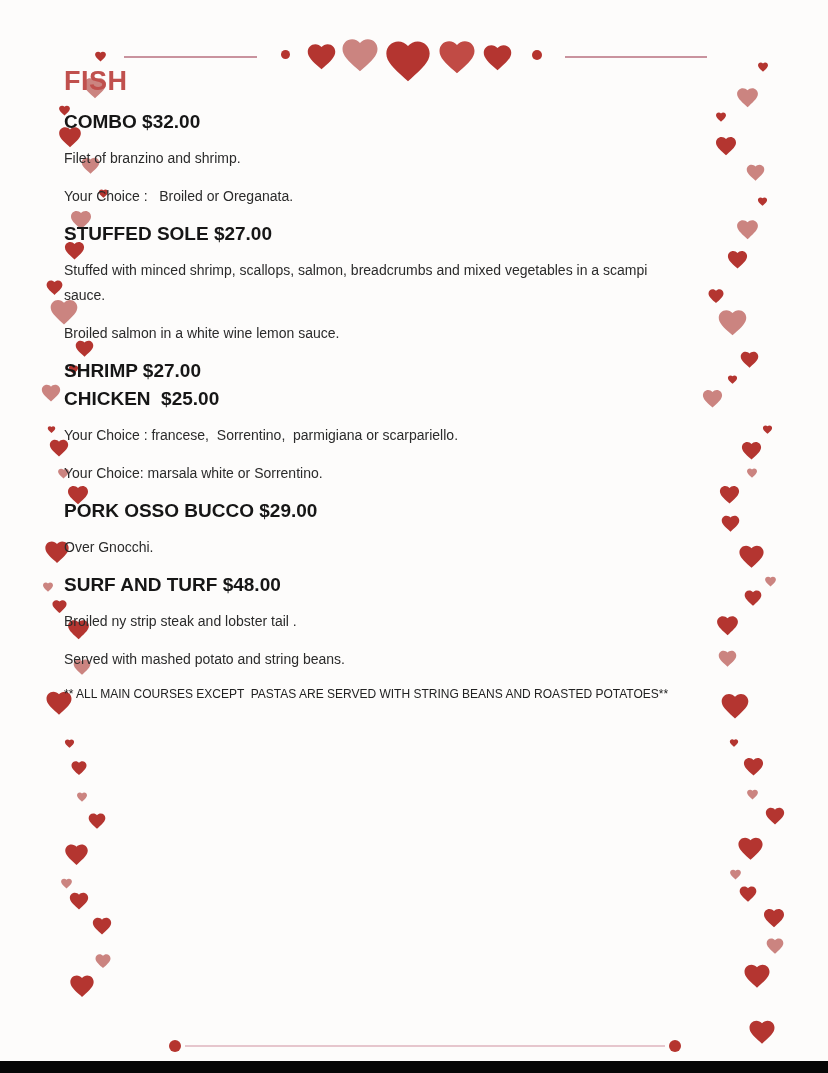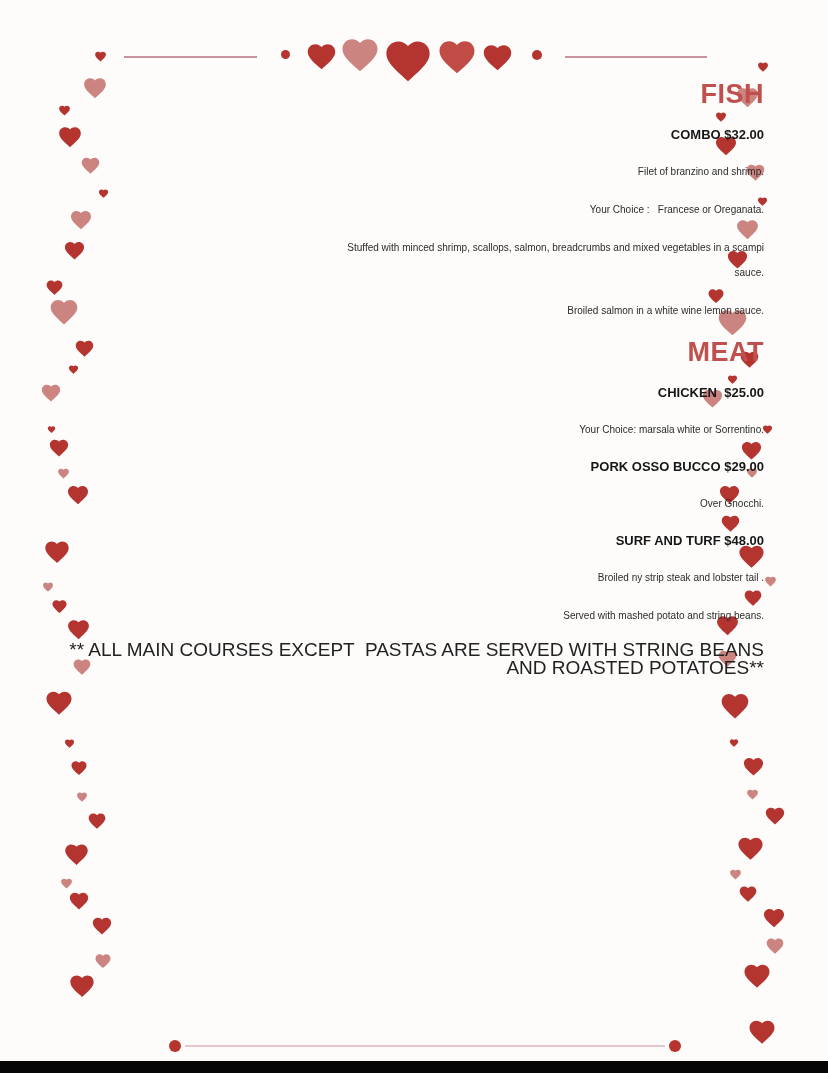--- a/index.html
+++ b/index.html
@@ -16,44 +16,44 @@
   
   #decor-layer { position: absolute; inset: 0; z-index: 1; }
   .heart { position: absolute; display: block; }
   .decor-line { position: absolute; height: 2px; }
   .decor-dot { position: absolute; border-radius: 50%; }
 
   
   #menu-content {
     position: absolute;
     left: 64px; width: 700px;
-    top: 0; padding-top: 65px;
-    text-align: right;
+    top: 0; padding-top: 52px;
+    text-align: left;
     z-index: 2;
   }
   .section-title {
     font-size: 27px; line-height: 32px; font-weight: bold;
     letter-spacing: 0.5px;
     margin: 13px 0;
     white-space: pre-wrap;
   }
   .item-name {
-    font-size: 13px; line-height: 23px; font-weight: bold;
+    font-size: 19px; line-height: 23px; font-weight: bold;
     color: #161616;
     margin: 5px 0;
     white-space: pre-wrap;
   }
   .item-desc {
-    font-size: 10px; line-height: 25px;
+    font-size: 14px; line-height: 25px;
     color: #2b2b2b;
     margin: 13px 0;
     white-space: pre-wrap;
   }
   .footnote {
-    font-size: 19px; line-height: 18px;
+    font-size: 12px; line-height: 18px;
     color: #222222;
     margin: 13px 0;
     white-space: pre-wrap;
   }
 
   #bottom-bar {
     position: absolute;
     left: 0; right: 0; bottom: 0; height: 12px;
     background: #060606;
     z-index: 3;
@@ -288,26 +288,28 @@
       <div class="decor-dot" style="left: 280.5px; top: 49.5px; width: 9px; height: 9px; background: rgb(181, 52, 46);"></div>
       <div class="decor-dot" style="left: 532px; top: 50px; width: 10px; height: 10px; background: rgb(181, 52, 46);"></div>
       <div class="decor-line" style="left: 185px; width: 480px; top: 1045px; background: rgb(230, 198, 205);"></div>
       <div class="decor-dot" style="left: 169px; top: 1040px; width: 12px; height: 12px; background: rgb(181, 52, 46);"></div>
       <div class="decor-dot" style="left: 669px; top: 1040px; width: 12px; height: 12px; background: rgb(181, 52, 46);"></div>
     </div>
   <div id="menu-content">
       <div class="section-title" style="color: rgb(192, 80, 77);">FISH</div>
       <div class="item-name">COMBO $32.00</div>
       <div class="item-desc">Filet of branzino and shrimp.</div>
-      <div class="item-desc">Your Choice :   Francese or Oreganata.</div>
+      <div class="item-desc">Your Choice :   Broiled or Oreganata.</div>
+      <div class="item-name">STUFFED SOLE $27.00</div>
       <div class="item-desc">Stuffed with minced shrimp, scallops, salmon, breadcrumbs and mixed vegetables in a scampi
 sauce.</div>
       <div class="item-desc">Broiled salmon in a white wine lemon sauce.</div>
-      <div class="section-title" style="color: rgb(192, 80, 77);">MEAT</div>
+      <div class="item-name">SHRIMP $27.00</div>
       <div class="item-name">CHICKEN  $25.00</div>
+      <div class="item-desc">Your Choice : francese,  Sorrentino,  parmigiana or scarpariello.</div>
       <div class="item-desc">Your Choice: marsala white or Sorrentino.</div>
       <div class="item-name">PORK OSSO BUCCO $29.00</div>
       <div class="item-desc">Over Gnocchi.</div>
       <div class="item-name">SURF AND TURF $48.00</div>
       <div class="item-desc">Broiled ny strip steak and lobster tail .</div>
       <div class="item-desc">Served with mashed potato and string beans.</div>
       <div class="footnote">** ALL MAIN COURSES EXCEPT  PASTAS ARE SERVED WITH STRING BEANS AND ROASTED POTATOES**</div>
     </div>
   <div id="bottom-bar" style="background: rgb(6, 6, 6);"></div>
 </div>

